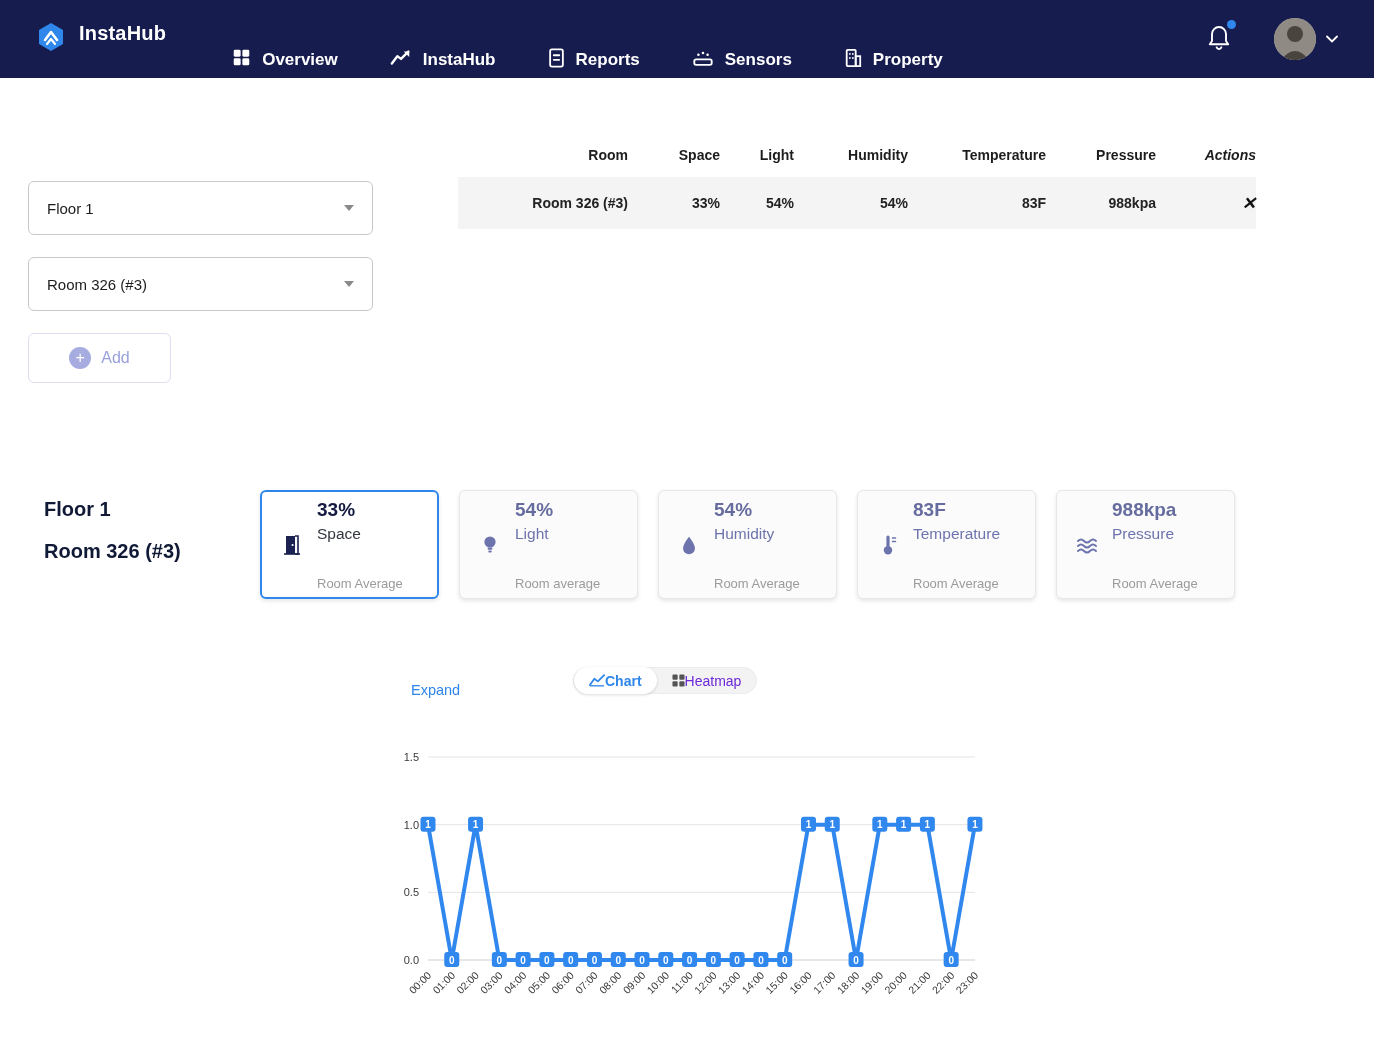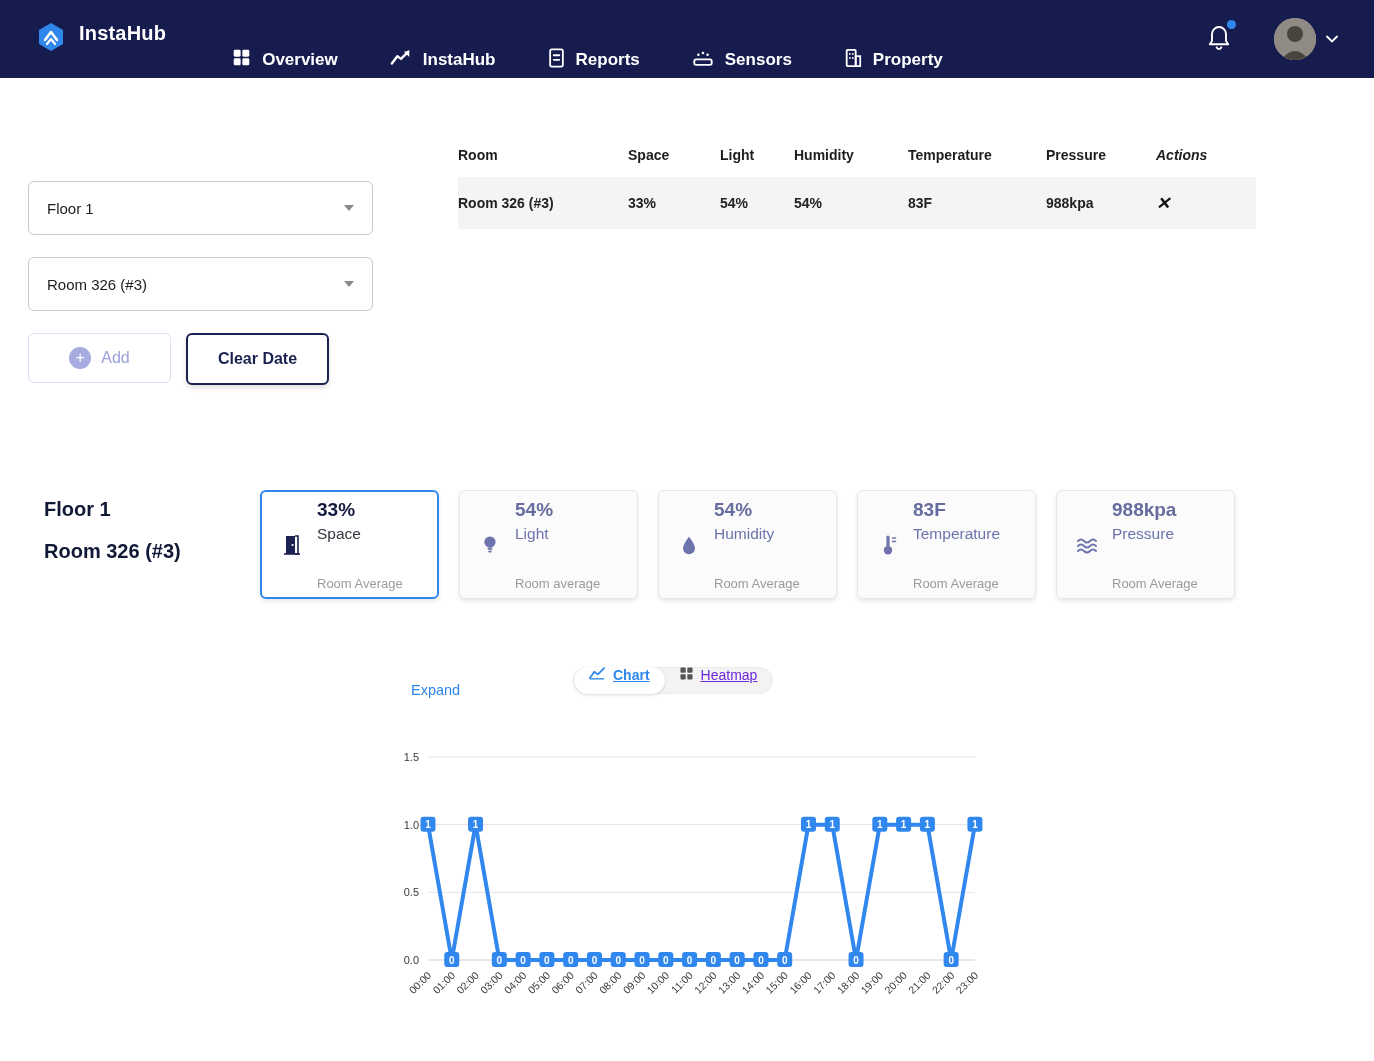--- a/index.html
+++ b/index.html
@@ -42,21 +42,21 @@
                  font-size: 16px; display: flex; align-items: center; justify-content: center; line-height: 1; }
   .btn-clear { width: 143px; height: 52px; border: 2px solid #1b2150; border-radius: 6px; background: #fff;
                color: #1b2150; font-size: 16px; font-weight: bold; cursor: pointer;
                box-shadow: 0 3px 5px rgba(0,0,0,.12); }
 
   
   .table { position: absolute; left: 458px; top: 133px; width: 798px; }
   .trow { display: flex; align-items: center; }
   .trow.head { height: 44px; font-size: 14px; font-weight: bold; color: #1d1d1d; }
   .trow.body { height: 52px; background: #f4f4f4; font-size: 14px; font-weight: 600; color: #222; }
-  .tcell { text-align: left; }
+  .tcell { text-align: right; }
   .c0 { width: 170px; } .c1 { width: 92px; } .c2 { width: 74px; } .c3 { width: 114px; }
   .c4 { width: 138px; } .c5 { width: 110px; } .c6 { width: 100px; font-style: italic; }
   .close-x { font-size: 17px; font-weight: bold; color: #111; cursor: pointer; }
 
   
   .sel-heading { position: absolute; left: 44px; font-size: 20px; font-weight: bold; color: #101935; }
   .sel-floor { top: 498px; }
   .sel-room  { top: 540px; }
 
   
@@ -69,22 +69,22 @@
   .card-col { display: flex; flex-direction: column; gap: 4px; }
   .card-value { font-size: 19px; font-weight: bold; color: #666c9e; }
   .card-label { font-size: 15.5px; color: #6d74ad; }
   .card-sub   { font-size: 13px; color: #9b9b9b; margin-top: 29px; }
   .card.active .card-value { color: #13193f; }
   .card.active .card-label { color: #33363f; }
 
   
   .toggle { position: absolute; left: 573px; top: 667px; height: 27px; background: #f3f3f3;
             border: 1px solid #ececec; border-radius: 14px; display: flex; align-items: center; }
-  .toggle-seg { height: 27px; display: flex; align-items: flex-start; gap: 8px; padding: 0 15px;
-                font-size: 14px; cursor: pointer; border-radius: 14px; text-decoration: underline; }
+  .toggle-seg { height: 27px; display: flex; align-items: center; padding: 0 15px;
+                font-size: 14px; cursor: pointer; border-radius: 14px; }
   .toggle-seg.active { background: #fff; color: #2f86eb; font-weight: bold;
                 box-shadow: 0 1px 3px rgba(0,0,0,.15); }
   .toggle-seg.inactive { color: #6d28d9; }
   .expand-link { position: absolute; left: 411px; top: 682px; color: #2f86eb; font-size: 14.5px;
                  font-weight: 500; cursor: pointer; }
   .chart-wrap { position: absolute; left: 395px; top: 738px; width: 620px; height: 310px; }
 </style>
 </head>
 <body>
 
@@ -191,21 +191,20 @@
   <div class="select room">
     <span>Room 326 (#3)</span>
     <span class="chev"></span>
   </div>
 
   <div class="btn-row">
     <div class="btn-add">
       <span class="plus-circle">+</span>
       <span>Add</span>
     </div>
-    <button class="btn-clear">Clear Date</button>
   </div>
 
   <div class="table">
     <div class="trow head">
       <div class="tcell c0">Room</div>
       <div class="tcell c1">Space</div>
       <div class="tcell c2">Light</div>
       <div class="tcell c3">Humidity</div>
       <div class="tcell c4">Temperature</div>
       <div class="tcell c5">Pressure</div>

